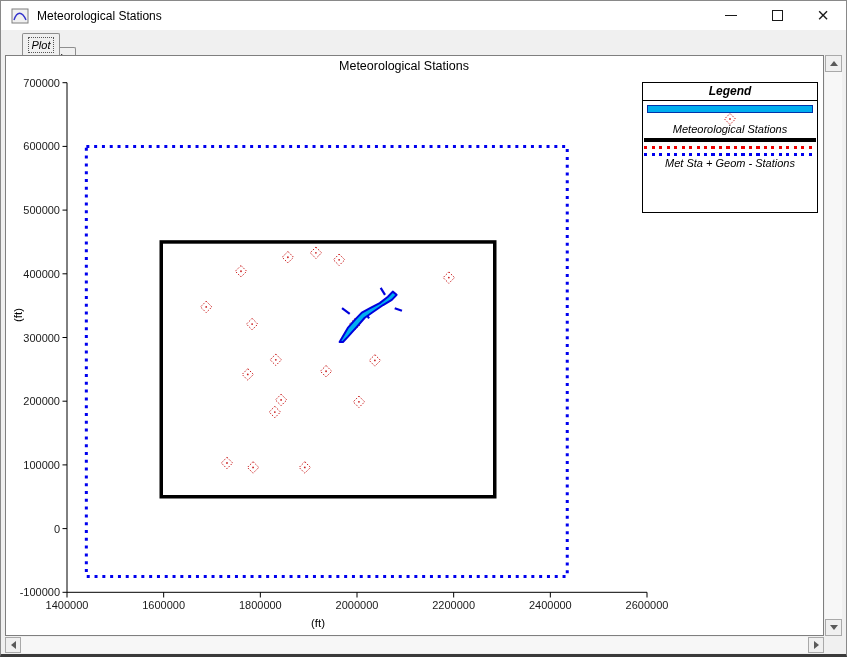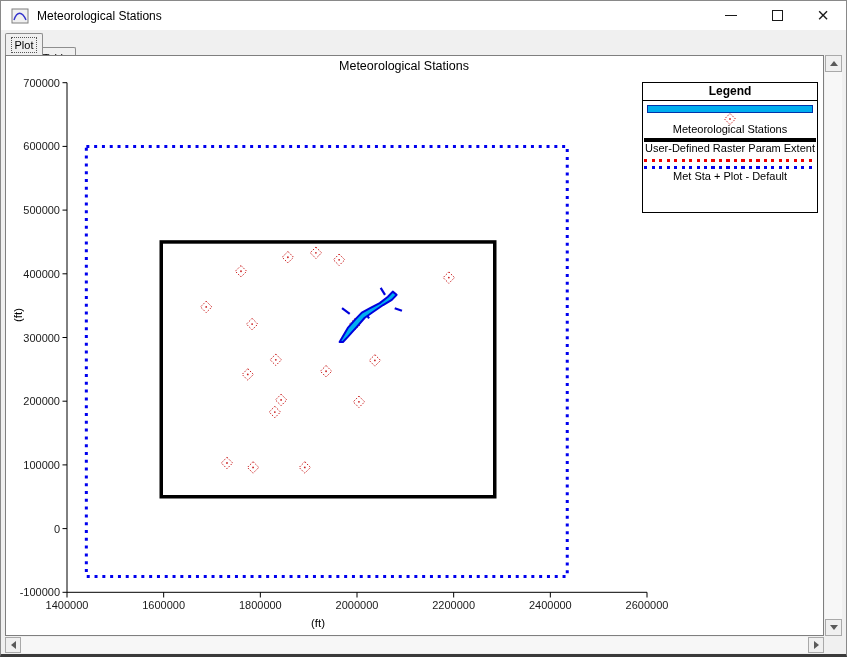--- a/index.html
+++ b/index.html
@@ -13,29 +13,29 @@
   .app-icon { position:absolute; left:10px; top:7px; width:18px; height:16px; }
   .win-title { position:absolute; left:36px; top:8px; font-size:12px; color:#000; white-space:nowrap; }
   .win-controls { position:absolute; right:0; top:0; height:29px; display:flex; }
   .win-btn { width:46px; height:29px; display:flex; align-items:center; justify-content:center; }
   .glyph-min { width:12px; height:1px; background:#1a1a1a; }
   .glyph-max { width:11px; height:11px; border:1px solid #1a1a1a; }
   .glyph-close { font-size:20px; font-weight:300; color:#1a1a1a; line-height:20px; margin-top:-2px; }
   .tabbar { position:absolute; left:0; top:29px; width:845px; height:25px; background:#f0f0f0; }
   .tab { position:absolute; border:1px solid #8e8e8e; border-bottom:none; border-radius:2px 2px 0 0;
          background:#f0f0f0; font-size:11px; color:#000; display:flex; align-items:center; justify-content:center; }
-  .tab.active { left:4px; top:3px; height:22px; width:38px; z-index:2; }
+  .tab.active { left:21px; top:3px; height:22px; width:38px; z-index:2;font-style:italic; }
   .tab.inactive { left:35px; top:5px; height:20px; width:40px;margin-top:12px; }
   .tab-focus { outline:1px dotted #555; padding:1px 3px; }
   .content { position:absolute; left:0; top:54px; width:845px; height:599px; background:#f0f0f0; }
   .plot-area { position:absolute; left:4px; top:0px; width:819px; height:581px; background:#ffffff;
                border:1px solid #7f7f7f; }
   svg { font-family:"Liberation Sans", sans-serif; }
   .legend { position:absolute; left:636px; top:26px; width:176px; height:131px; background:#ffffff;
-            border:1px solid #000; }
+            border:1px solid #000;font-style:italic; }
   .legend-title { font-size:12px; font-weight:bold; text-align:center; padding:1px 0 2px; border-bottom:1px solid #000; color:#000; }
   .lg-bar { height:8px; margin:4px 4px 0; }
   .lg-label { font-size:11px; line-height:13px; text-align:center; color:#000; white-space:nowrap; }
   .lg-diamond { display:block; margin:-1px auto -3px; }
   .lg-solid { height:4px; margin:2px 1px 0; }
   .lg-dot { height:3px; margin:4px 1px 1px; }
   
   .vscroll { position:absolute; left:824px; top:0px; width:17px; height:581px; background:#f7f7f7; }
   .hscroll { position:absolute; left:4px; top:582px; width:819px; height:16px; background:#f7f7f7; }
   .scroll-corner { position:absolute; left:824px; top:582px; width:17px; height:16px; background:#f0f0f0; }
@@ -176,24 +176,23 @@
       <div class="legend">
         <div class="legend-title">Legend</div>
         <div id="legend-body">
             <div class="lg-bar" style="background: rgb(0, 174, 239); border: 1px solid rgb(0, 51, 170);"></div>
             <svg width="14" height="14" class="lg-diamond">
               <path d="M 7 1.5 L 12.5 7 L 7 12.5 L 1.5 7 Z" fill="none" stroke="#cc2222" stroke-width="1" stroke-dasharray="1.6 1.5"></path>
               <circle cx="7" cy="7" r="0.9" fill="#cc2222"></circle>
             </svg>
             <div class="lg-label">Meteorological Stations</div>
             <div class="lg-solid" style="background: rgb(0, 0, 0);"></div>
-            <div class="lg-label">User-Defined Raster Param Extent</div>
             <div class="lg-dot" style="background: repeating-linear-gradient(90deg, rgb(238, 0, 0) 0px, rgb(238, 0, 0) 3px, transparent 3px, transparent 7.5px);"></div>
             <div class="lg-dot" style="background: repeating-linear-gradient(90deg, rgb(0, 0, 238) 0px, rgb(0, 0, 238) 3px, transparent 3px, transparent 7.5px);"></div>
-            <div class="lg-label">Met Sta + Plot - Default</div>
+            <div class="lg-label">Met Sta + Geom - Stations</div>
           </div>
       </div>
     </div>
 
     <div class="vscroll">
       <div class="sbtn v" style="top:0;">
           <div class="tri-up"></div>
         </div>
       <div class="sbtn v" style="top:564px;">
           <div class="tri-down"></div>

